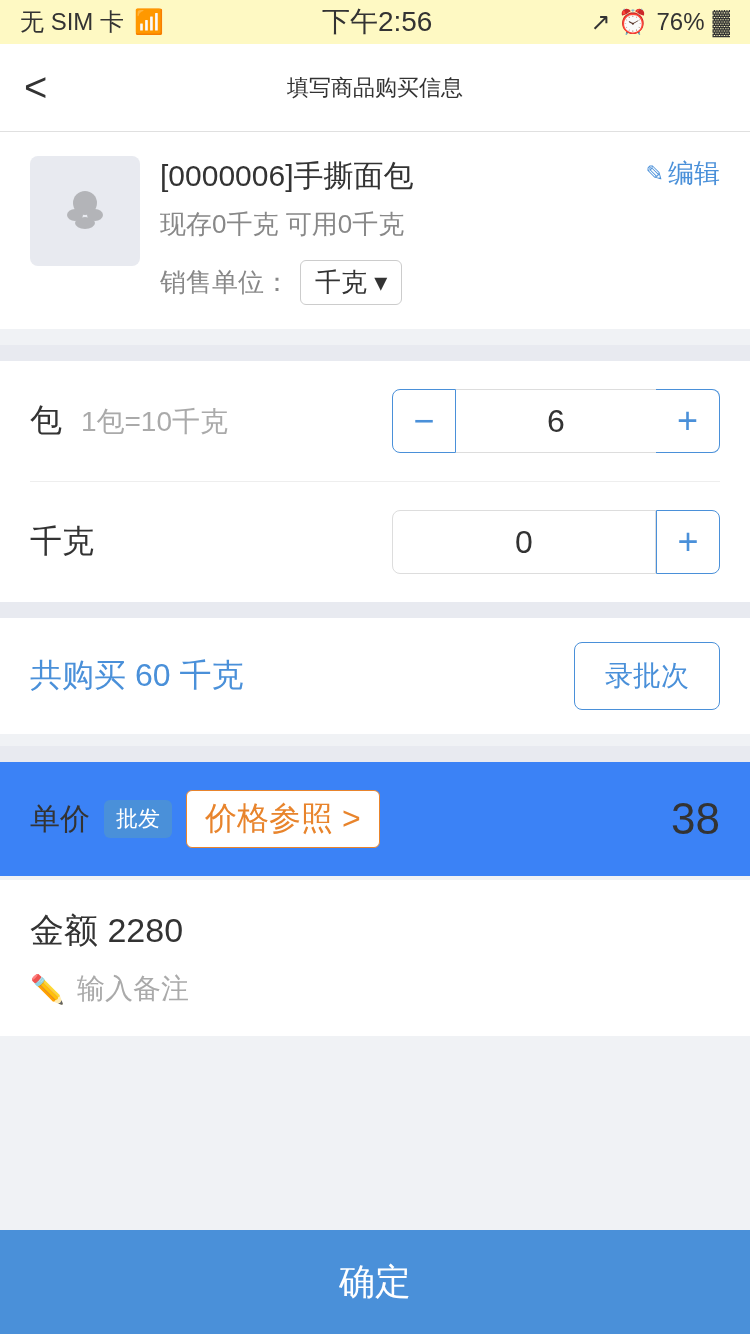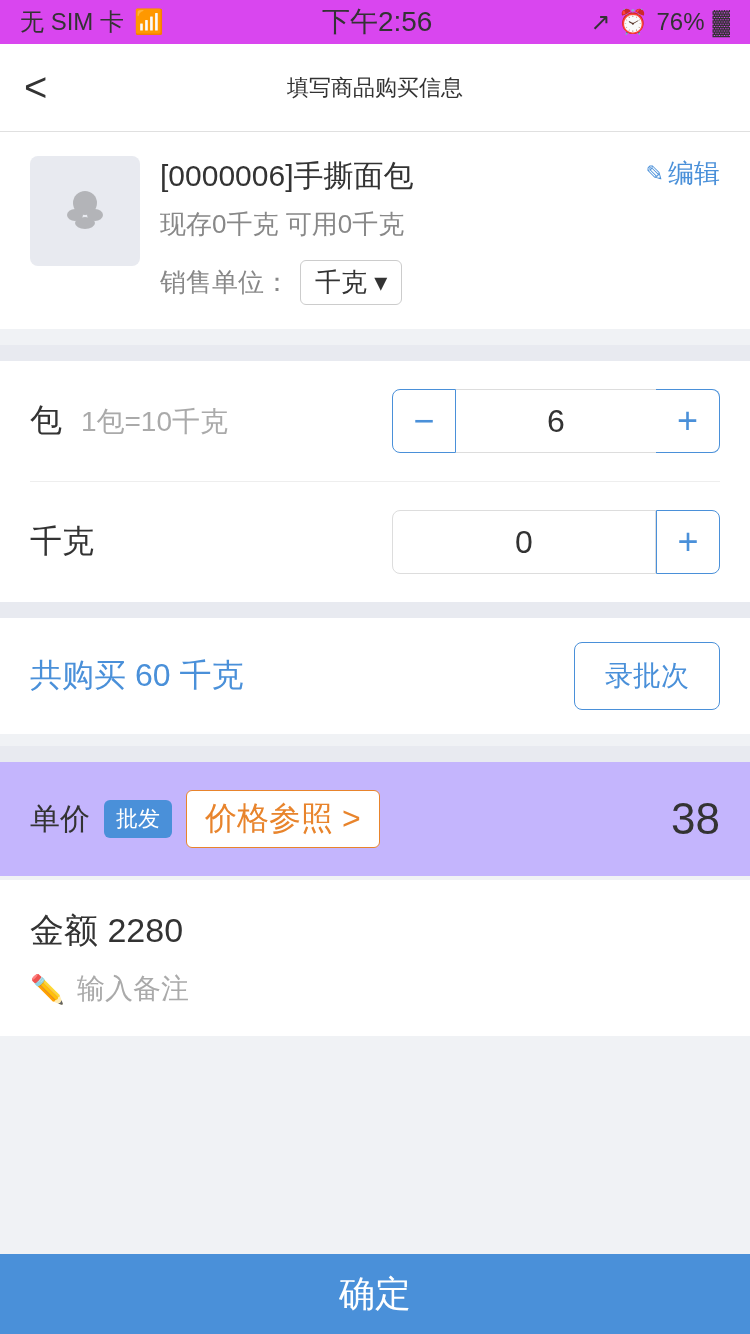--- a/index.html
+++ b/index.html
@@ -9,21 +9,21 @@
       min-height: 1334px;
       font-family: -apple-system, 'PingFang SC', 'Helvetica Neue', sans-serif;
       background: #f0f2f5;
       font-size: 32px;
       color: #333;
     }
 
     
     .status-bar {
       height: 44px;
-      background: #d946ef;
+      background: #fef9c3;
       display: flex;
       align-items: center;
       justify-content: space-between;
       padding: 0 20px;
       font-size: 24px;
       color: #333;
     }
     .status-left { display: flex; align-items: center; gap: 10px; }
     .status-center { font-size: 28px; font-weight: 500; }
     .status-right { display: flex; align-items: center; gap: 8px; font-size: 24px; }
@@ -182,21 +182,21 @@
       color: #4a90d9;
       background: #fff;
       border-radius: 8px;
       padding: 14px 30px;
       font-size: 28px;
       cursor: pointer;
     }
 
     
     .price-section {
-      background: #c4b5fd;
+      background: #3b82f6;
       padding: 28px 30px;
       display: flex;
       align-items: center;
       justify-content: space-between;
       margin-bottom: 4px;
     }
     .price-left { display: flex; align-items: center; gap: 14px; }
     .price-label { font-size: 30px; color: #333; }
     .price-tag {
       background: #4a90d9;
@@ -238,21 +238,21 @@
     .bottom-area {
       background: #f0f2f5;
       height: 280px;
     }
 
     
     .confirm-bar {
       position: fixed;
       bottom: 0;
       width: 750px;
-      height: 80px;
+      height: 104px;
       background: #4a90d9;
       display: flex;
       align-items: center;
       justify-content: center;
       cursor: pointer;
     }
     .confirm-label {
       font-size: 36px;
       color: #fff;
       font-weight: 500;

